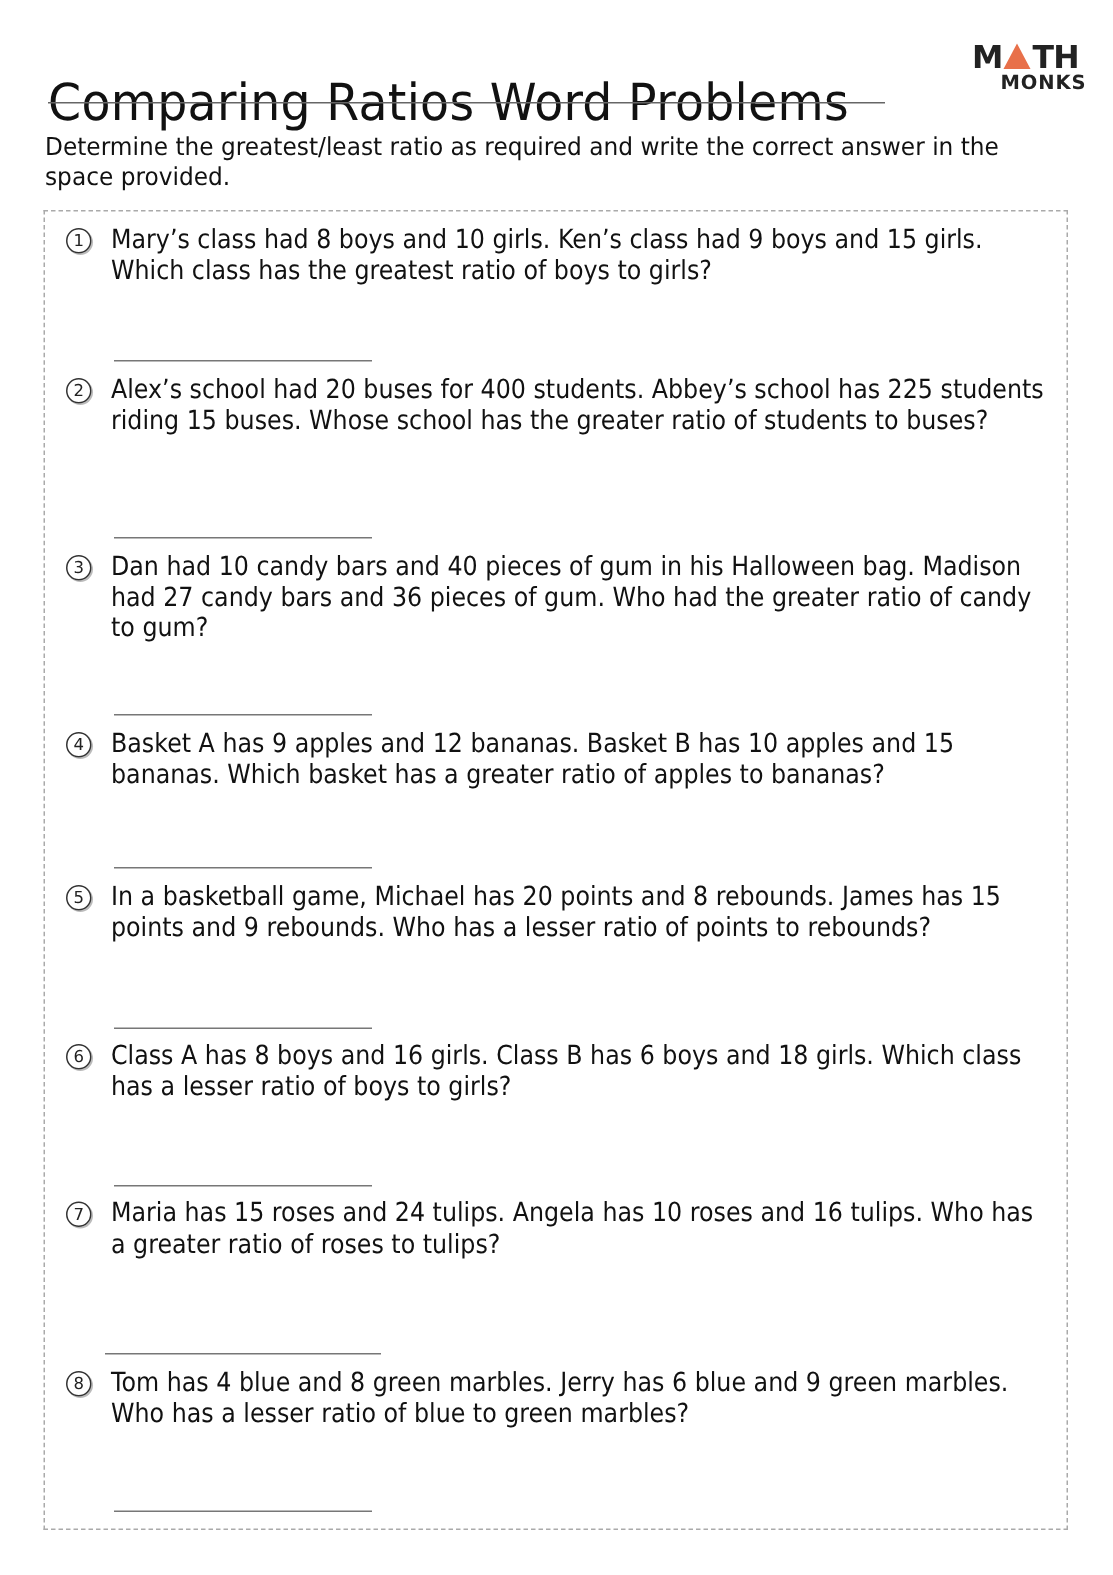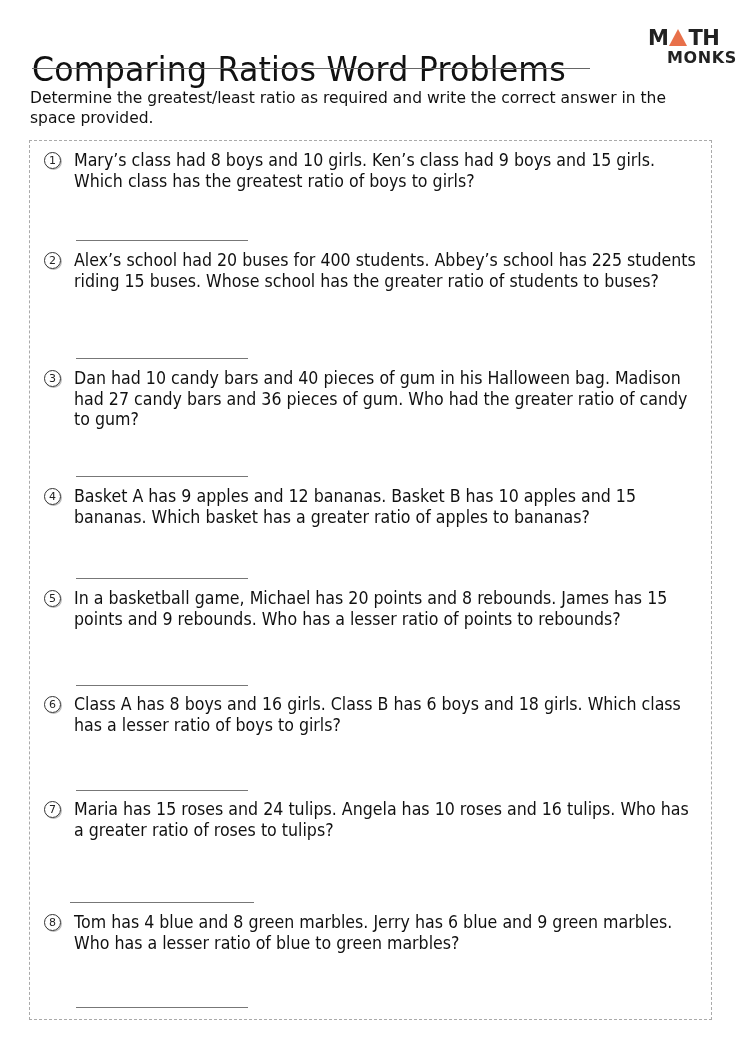--- a/index.html
+++ b/index.html
@@ -23,21 +23,21 @@
     position: absolute; left: 0; top: 0; font-size: 21px; font-weight: bold;
     letter-spacing: -0.5px; color: #222; font-family: "DejaVu Sans", sans-serif;
     display: flex; align-items: flex-end; line-height: 20px;
   }
   .logo-tri {
     display: inline-block; width: 0; height: 0;
     border-left: 9px solid transparent; border-right: 9px solid transparent;
     border-bottom: 17px solid #e8704a; margin: 0 1px 2px 1px;
   }
   .logo-monks {
-    position: absolute; left: 19px; top: 20px; font-size: 16px; font-weight: bold;
+    position: absolute; left: 19px; top: 20px; font-size: 13px; font-weight: bold;
     letter-spacing: 0.6px; color: #222; font-family: "DejaVu Sans", sans-serif;
   }
   .instructions {
     position: absolute; left: 30px; top: 88px; width: 690px;
     font-size: 16.5px; line-height: 20px; color: #111;
     font-family: "DejaVu Sans", sans-serif;
     transform: scaleX(0.94); transform-origin: left top;
   }
   .box {
     position: absolute; left: 29px; top: 140px; width: 683px; height: 880px;

